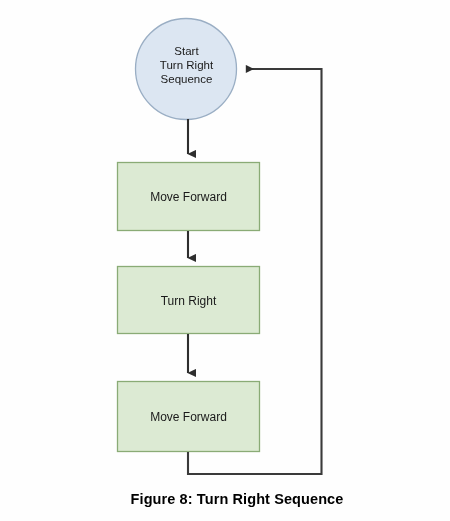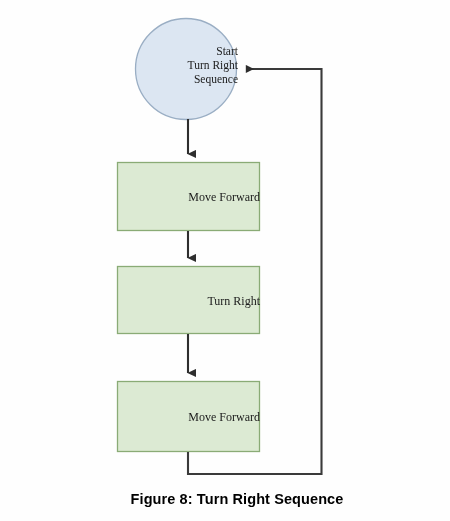--- a/index.html
+++ b/index.html
@@ -23,23 +23,23 @@
   }
   #flow-svg {
     position: absolute;
     left: 0; top: 0;
     width: 450px;
     height: 521px;
   }
   
   .node-label {
     position: absolute;
-    text-align: right;
+    text-align: center;
     color: #1a1a1a;
-    font-family: Liberation Serif, serif;
+    font-family: Liberation Sans, sans-serif;
     line-height: 1.22;
     white-space: pre-line;
     pointer-events: none;
   }
   .start-label {
     left: 135px;
     top: 44px;
     width: 103px;
     font-size: 11.5px;
   }

